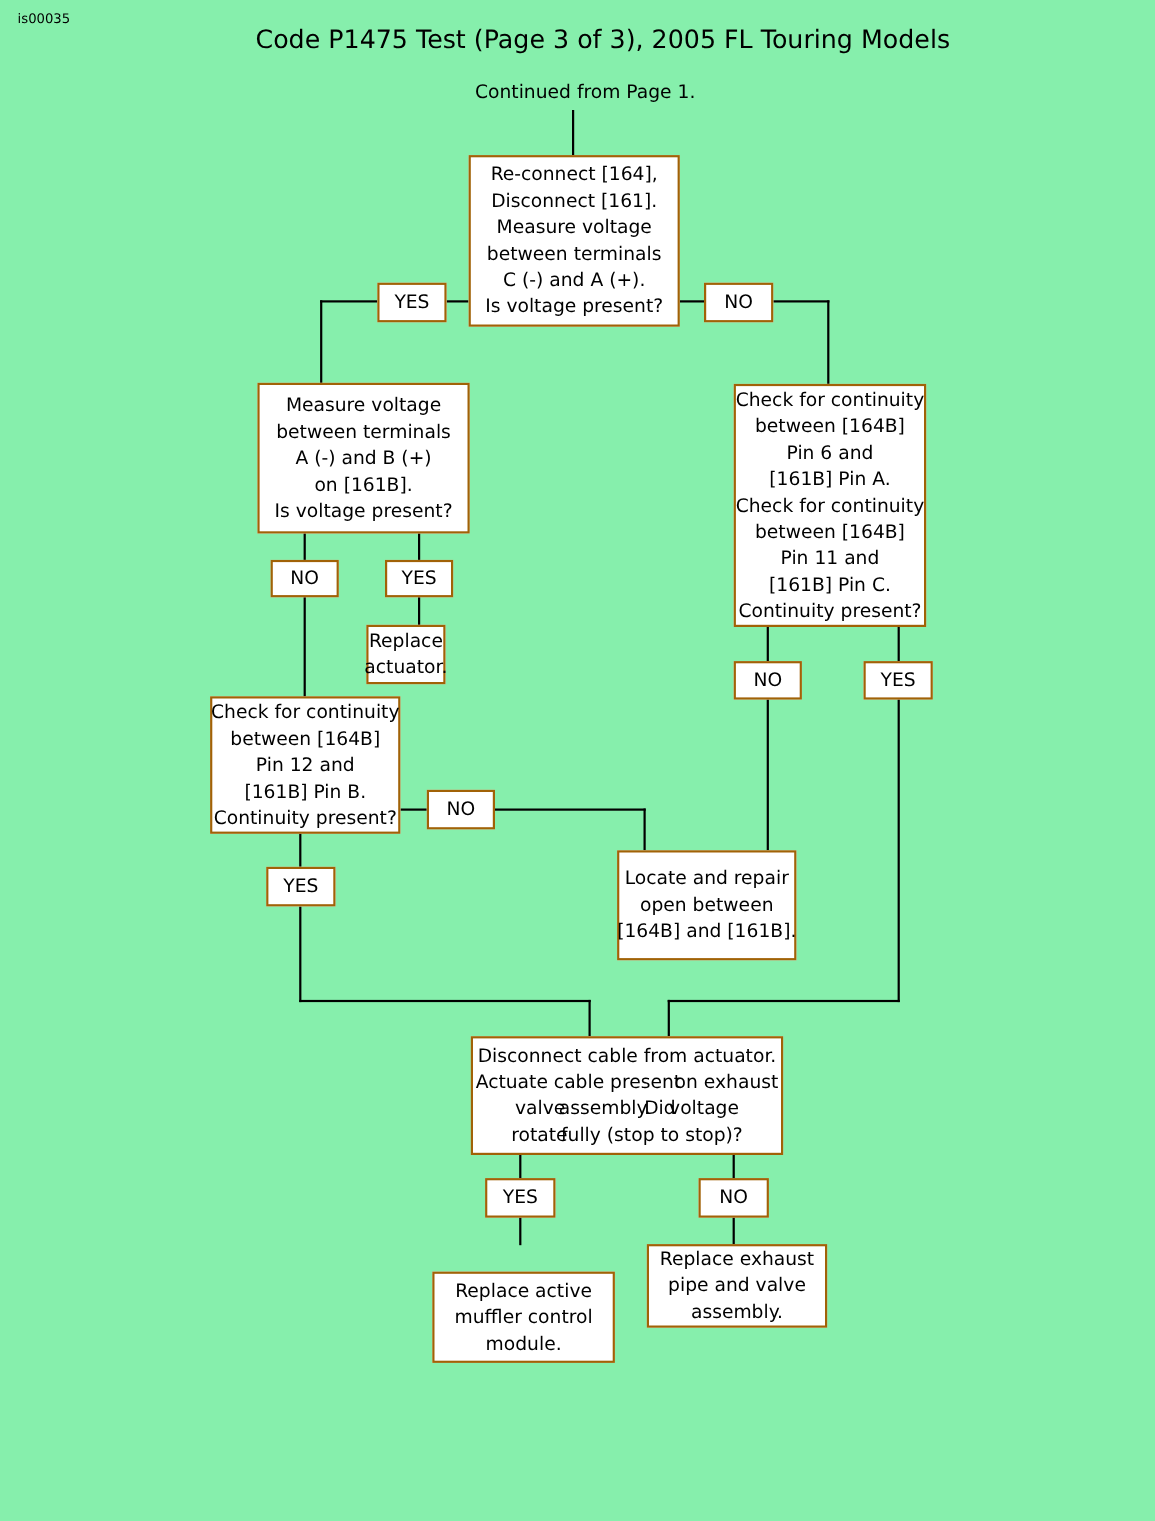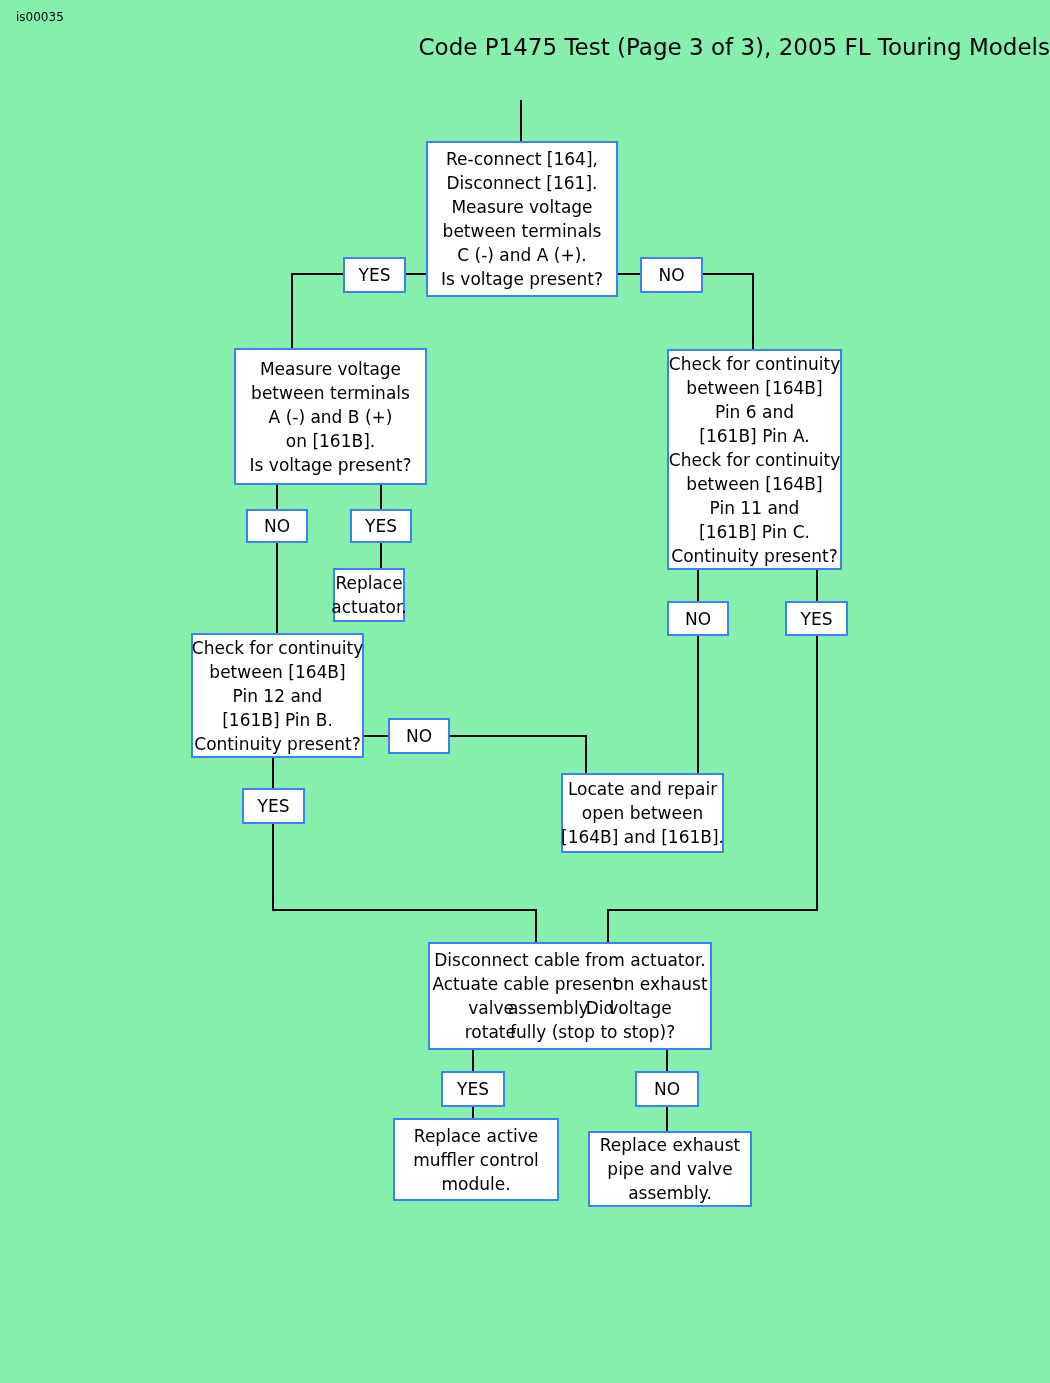--- a/index.html
+++ b/index.html
@@ -1,41 +1,42 @@
 <!DOCTYPE html>
 <html><head>
 <meta charset="utf-8">
 <style>
   html,body{margin:0;padding:0;background:#ffffff;}
   #page{
     position:relative;width:1050px;height:1383px;background:#86efac;
     font-family:"DejaVu Sans", sans-serif;color:#000;overflow:hidden;
   }
   .corner{position:absolute;left:16px;top:10px;font-size:12px;}
-  .title{position:absolute;left:46px;right:0;top:34px;text-align:right;font-size:23px;}
+  .title{position:absolute;left:46px;right:0;top:24px;text-align:center;font-size:23px;}
   .subtitle{position:absolute;left:14px;right:0;top:74px;text-align:center;font-size:17px;}
   .box{
-    position:absolute;box-sizing:border-box;border:2px solid #3b82f6;background:#fff;
+    position:absolute;box-sizing:border-box;border:2px solid #a16207;background:#fff;
     display:flex;align-items:center;justify-content:center;
     text-align:center;font-size:17px;line-height:24px;white-space:pre;
   }
   .col{flex-direction:column;white-space:normal;}
   .bl{line-height:24px;white-space:pre;}
   .seg{display:inline;}
   .ov{margin-left:-6px;text-align:center;}
   .vl{position:absolute;width:2px;background:#000;}
   .hl{position:absolute;height:2px;background:#000;}
 </style>
 </head>
 <body>
 
 <div id="page">
 
   <div class="corner">is00035</div>
   <div class="title">Code P1475 Test (Page 3 of 3), 2005 FL Touring Models</div>
+  <div class="subtitle">Continued from Page 1.</div>
 
   <div class="vl" style="left:520px;top:100px;height:41px"></div>
 
   <div class="hl" style="left:406px;top:273px;width:20px"></div>
   <div class="hl" style="left:291px;top:273px;width:52px"></div>
   <div class="vl" style="left:291px;top:273px;height:77px"></div>
 
   <div class="hl" style="left:618px;top:273px;width:22px"></div>
   <div class="hl" style="left:703px;top:273px;width:51px"></div>
   <div class="vl" style="left:752px;top:273px;height:76px"></div>
@@ -103,34 +104,34 @@
 [161B] Pin A.
 Check for continuity
 between [164B]
 Pin 11 and
 [161B] Pin C.
 Continuity present?</div>
 
   <div class="box" style="left:667px;top:601px;width:62px;height:35px">NO</div>
   <div class="box" style="left:785px;top:601px;width:63px;height:35px">YES</div>
 
-  <div class="box" style="left:561px;top:773px;width:163px;height:80px">Locate and repair
+  <div class="box" style="left:561px;top:773px;width:163px;height:100px">Locate and repair
 open between
 [164B] and [161B].</div>
 
   <div class="box col" style="left:428px;top:942px;width:284px;height:108px">
     <div class="bl"><span class="seg">Disconnect cable from actuator.</span></div>
     <div class="bl"><span class="seg">Actuate cable present</span><span class="seg ov">on exhaust</span></div>
     <div class="bl"><span class="seg">valve</span><span class="seg ov">assembly.</span><span class="seg ov">Did</span><span class="seg ov">voltage</span></div>
     <div class="bl"><span class="seg">rotate</span><span class="seg ov">fully (stop to stop)?</span></div>
   </div>
 
   <div class="box" style="left:441px;top:1071px;width:64px;height:36px">YES</div>
   <div class="box" style="left:635px;top:1071px;width:64px;height:36px">NO</div>
 
-  <div class="box" style="left:393px;top:1118px;width:166px;height:83px">Replace active
+  <div class="box" style="left:393px;top:1156px;width:166px;height:83px">Replace active
 muffler control
 module.</div>
   <div class="box" style="left:588px;top:1131px;width:164px;height:76px">Replace exhaust
 pipe and valve
 assembly.</div>
 
 </div>
 
 </body></html>

